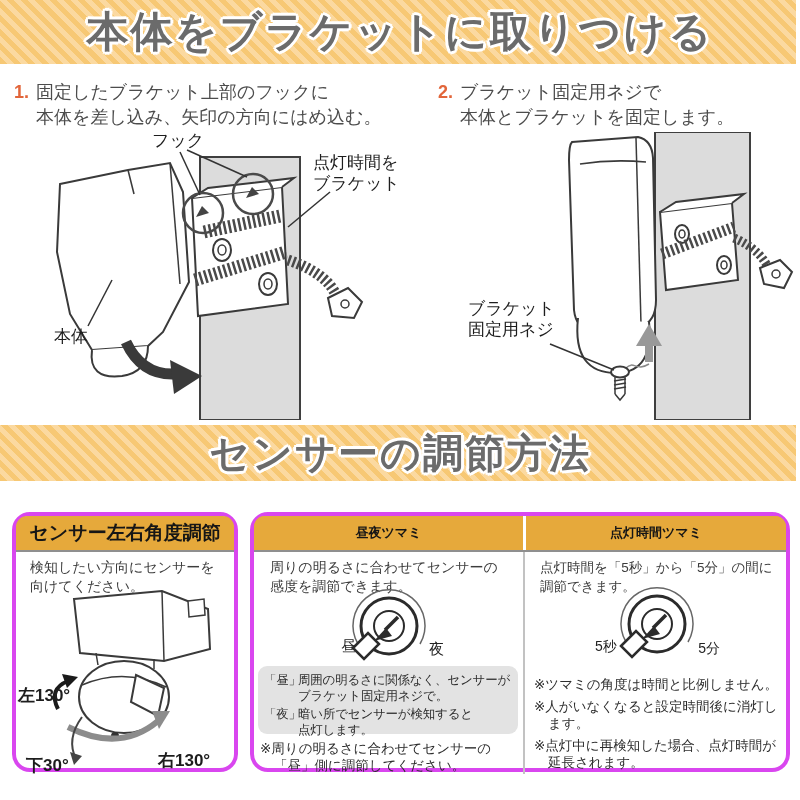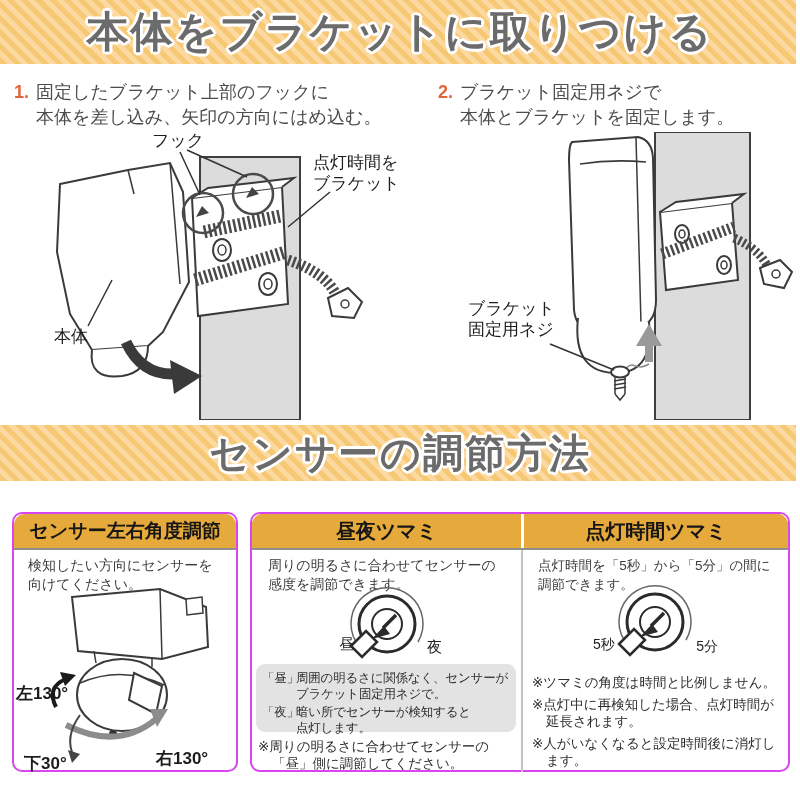--- a/index.html
+++ b/index.html
@@ -11,27 +11,27 @@
     background:repeating-linear-gradient(45deg,#f7c874 0px,#f7c874 5px,#fbd9a0 5px,#fbd9a0 10px);}
   .banner-text{font-size:42px;font-weight:bold;color:#6b6b6b;letter-spacing:2px;
     text-shadow:-2px -2px 0 #fff,2px -2px 0 #fff,-2px 2px 0 #fff,2px 2px 0 #fff,
                  0 -3px 0 #fff,0 3px 0 #fff,-3px 0 0 #fff,3px 0 0 #fff;}
   
   .step{display:flex;font-size:18px;line-height:25px;color:#4c4c4c;}
   .step-num{color:#e2653a;font-weight:bold;margin-right:7px;}
   
   .fig-label{position:absolute;font-size:17px;line-height:21px;color:#1d1d1d;white-space:nowrap;}
   
-  .panel{position:absolute;border:2px solid #d946ef;border-radius:10px;background:#fff;box-sizing:border-box;}
+  .panel{position:absolute;border:4px solid #d946ef;border-radius:18px;background:#fff;box-sizing:border-box;}
   .panel-header{height:34px;background:#e6a93b;border-bottom:2px solid #8f8f8f;
     border-radius:11px 11px 0 0;display:flex;align-items:center;justify-content:center;
     font-size:19px;font-weight:bold;color:#161616;}
   .panel-header.split{justify-content:flex-start;padding:0;}
   .hcell{height:100%;display:flex;align-items:center;justify-content:center;background:#e6a93b;
-    font-size:20px;font-weight:bold;color:#161616;}
+    font-size:13px;font-weight:bold;color:#161616;}
   .panel-body{position:relative;width:100%;}
   .desc{position:absolute;font-size:14px;line-height:19px;color:#3d3d3d;white-space:nowrap;}
   .col-divider{position:absolute;width:2px;background:#c2c2c2;}
   .hdr-divider{width:3px;height:100%;background:#ffffff;}
   .knob-wrap{position:absolute;width:125px;height:92px;}
   .knob-label{position:absolute;font-size:15px;color:#222;white-space:nowrap;}
   .gray-box{position:absolute;background:#e3e3e3;border-radius:9px;padding:6px 6px;box-sizing:border-box;}
   .def-row{display:flex;font-size:12.5px;line-height:16px;color:#2e2e2e;letter-spacing:-0.2px;}
   .def-term{width:34px;flex:none;}
   .note{font-size:13.5px;line-height:17px;color:#2e2e2e;white-space:nowrap;}
@@ -257,24 +257,24 @@
           <polygon points="26,64 41,49 52,60 37,75" fill="#fff" stroke="#2b2b2b" stroke-width="2.5"></polygon>
         </svg>
         <span class="knob-label" style="left:0px;top:56px;font-size:14px;">5秒</span>
         <span class="knob-label" style="right:0px;top:58px;font-size:14px;">5分</span>
       </div>
       <div class="notes-stack" style="left:280px;top:124px;">
         <div class="note">
           <div>※ツマミの角度は時間と比例しません。</div>
         </div>
         <div class="note">
+          <div>※人がいなくなると設定時間後に消灯し</div>
+          <div class="cont">ます。</div>
+        </div>
+        <div class="note">
           <div>※点灯中に再検知した場合、点灯時間が</div>
           <div class="cont">延長されます。</div>
         </div>
-        <div class="note">
-          <div>※人がいなくなると設定時間後に消灯し</div>
-          <div class="cont">ます。</div>
-        </div>
       </div>
     </div>
   </div>
 
 </div>
 
 </body></html>

